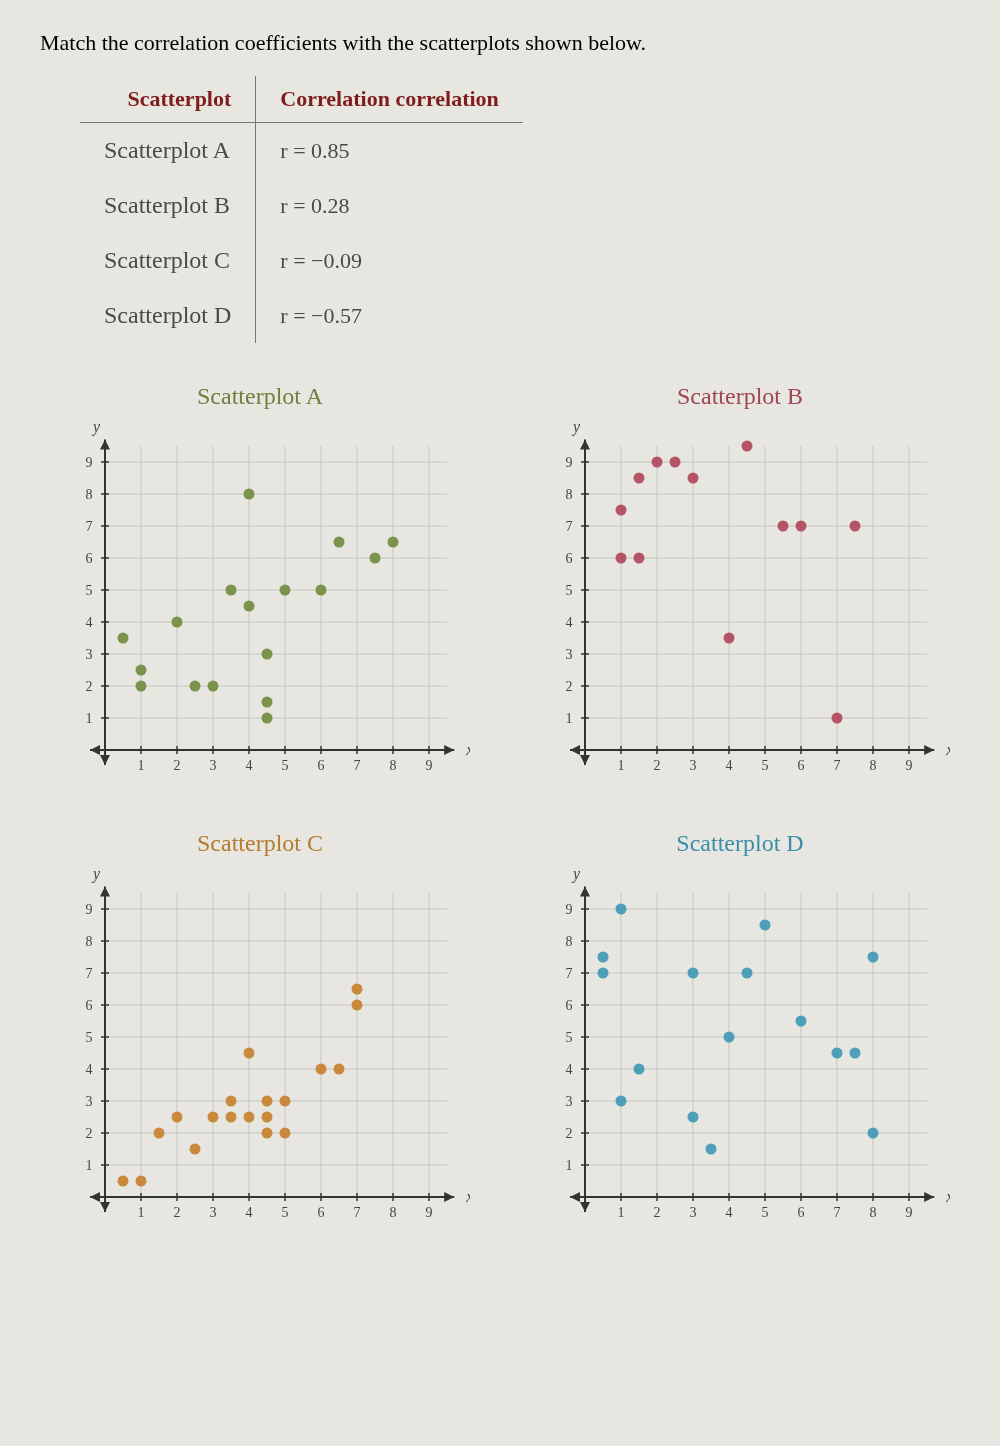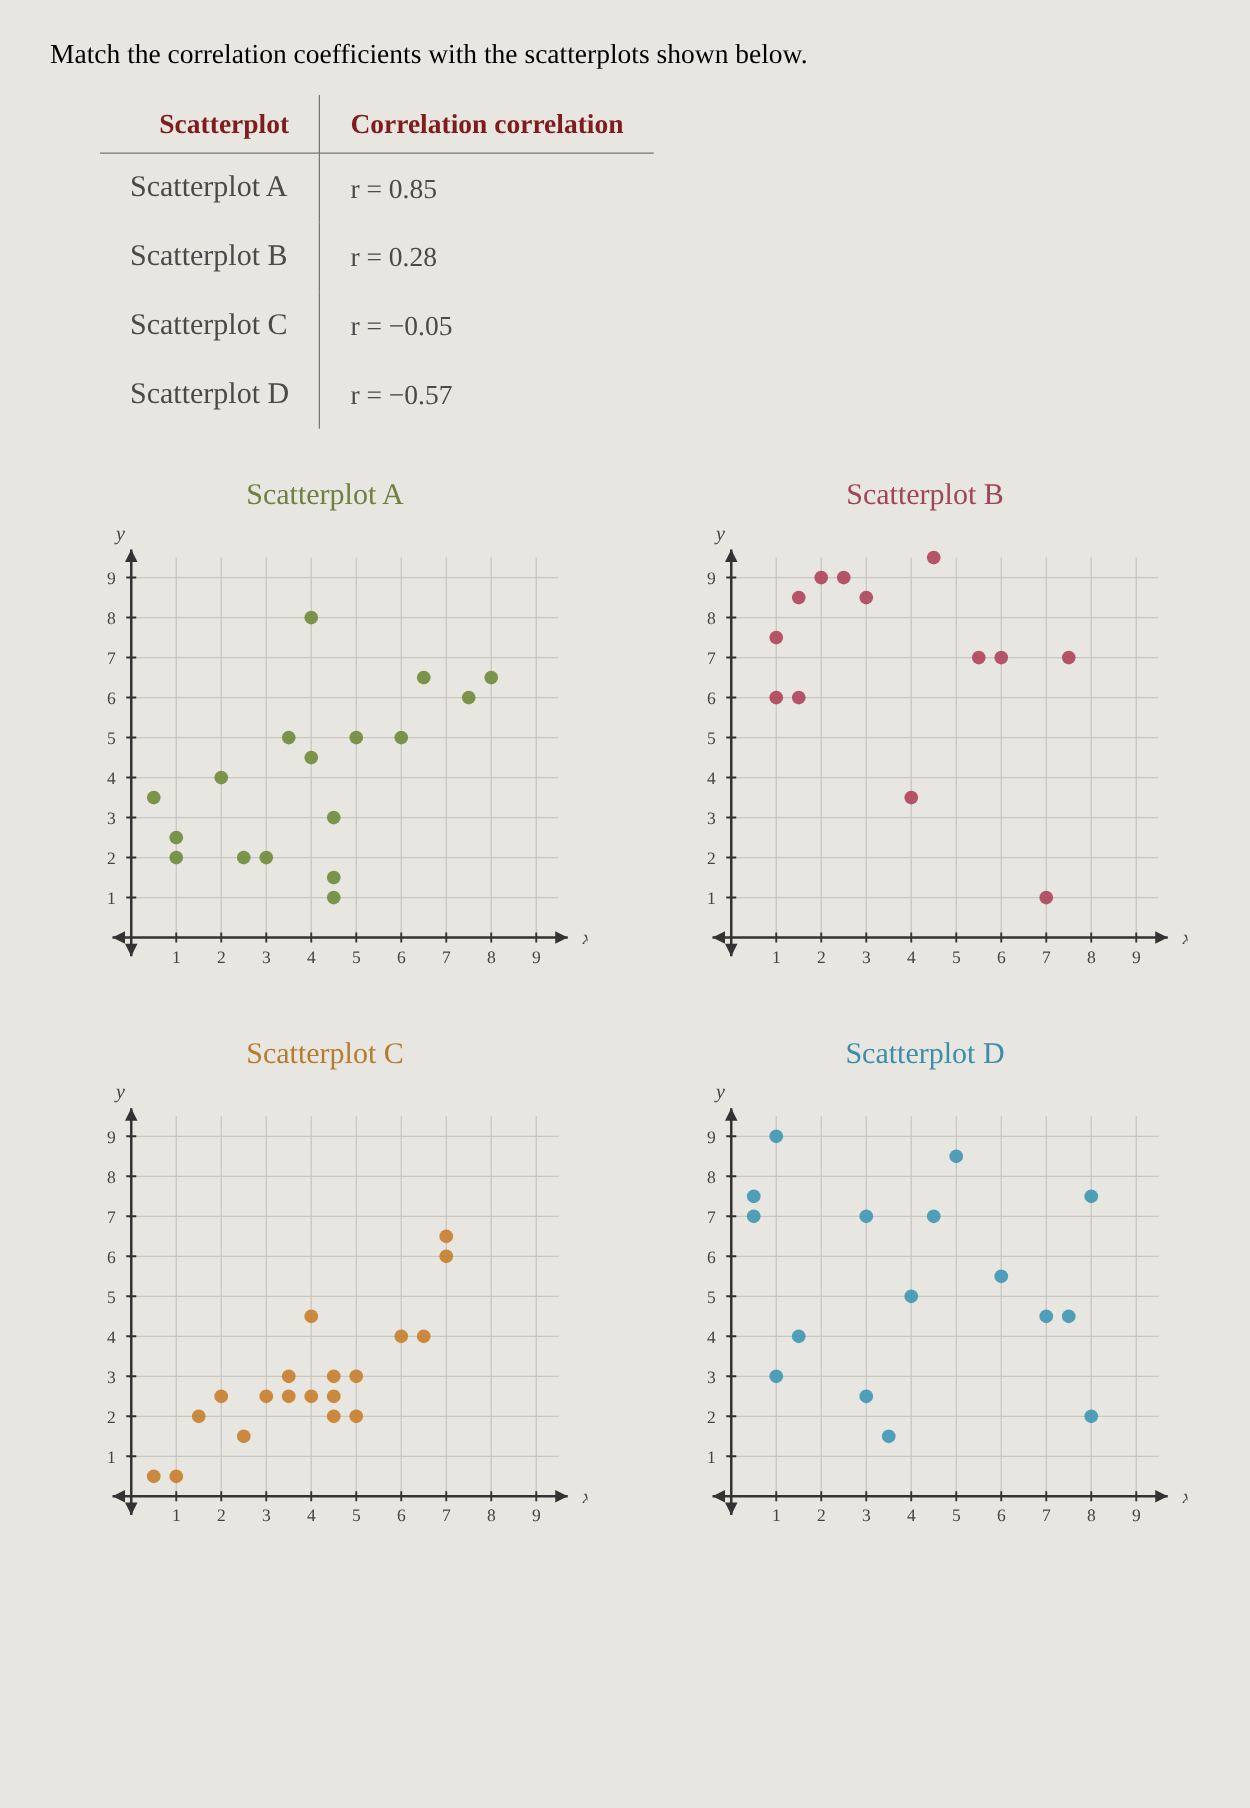--- a/index.html
+++ b/index.html
@@ -84,21 +84,21 @@
     <tr>
       <td class="scatterplot-A-label">Scatterplot A</td>
       <td>r = 0.85</td>
     </tr>
     <tr>
       <td class="scatterplot-B-label">Scatterplot B</td>
       <td>r = 0.28</td>
     </tr>
     <tr>
       <td class="scatterplot-C-label">Scatterplot C</td>
-      <td>r = −0.05</td>
+      <td>r = −0.09</td>
     </tr>
     <tr>
       <td class="scatterplot-D-label">Scatterplot D</td>
       <td>r = −0.57</td>
     </tr>
   </tbody>
 </table>
 
 <div class="chart-grid">
   <div class="chart-cell">

